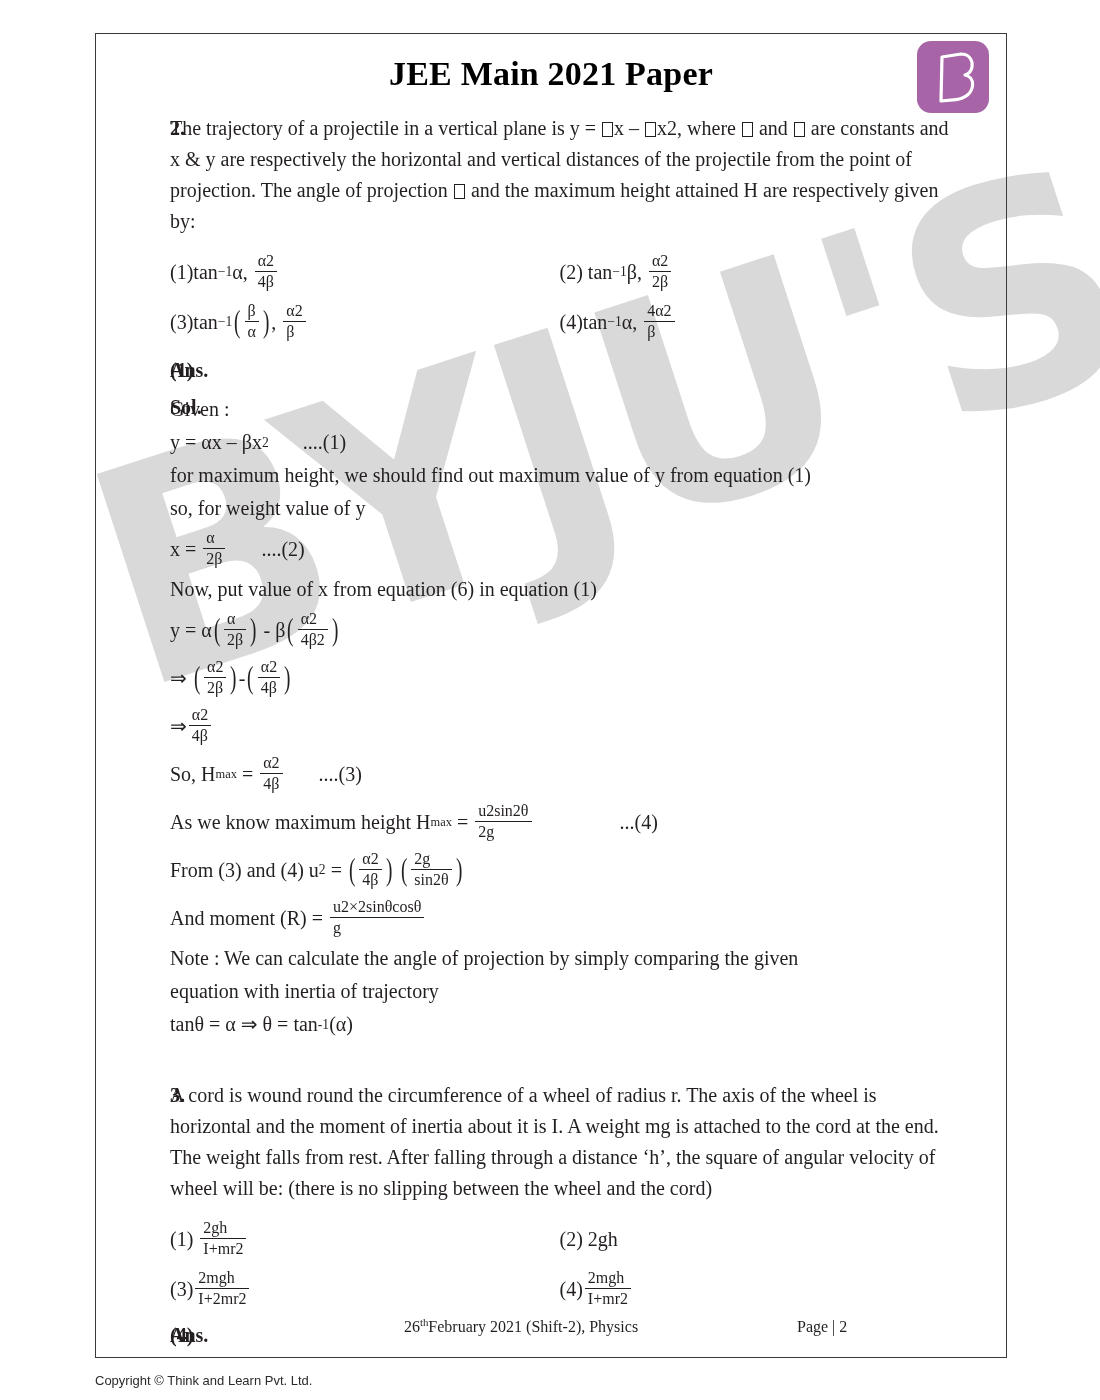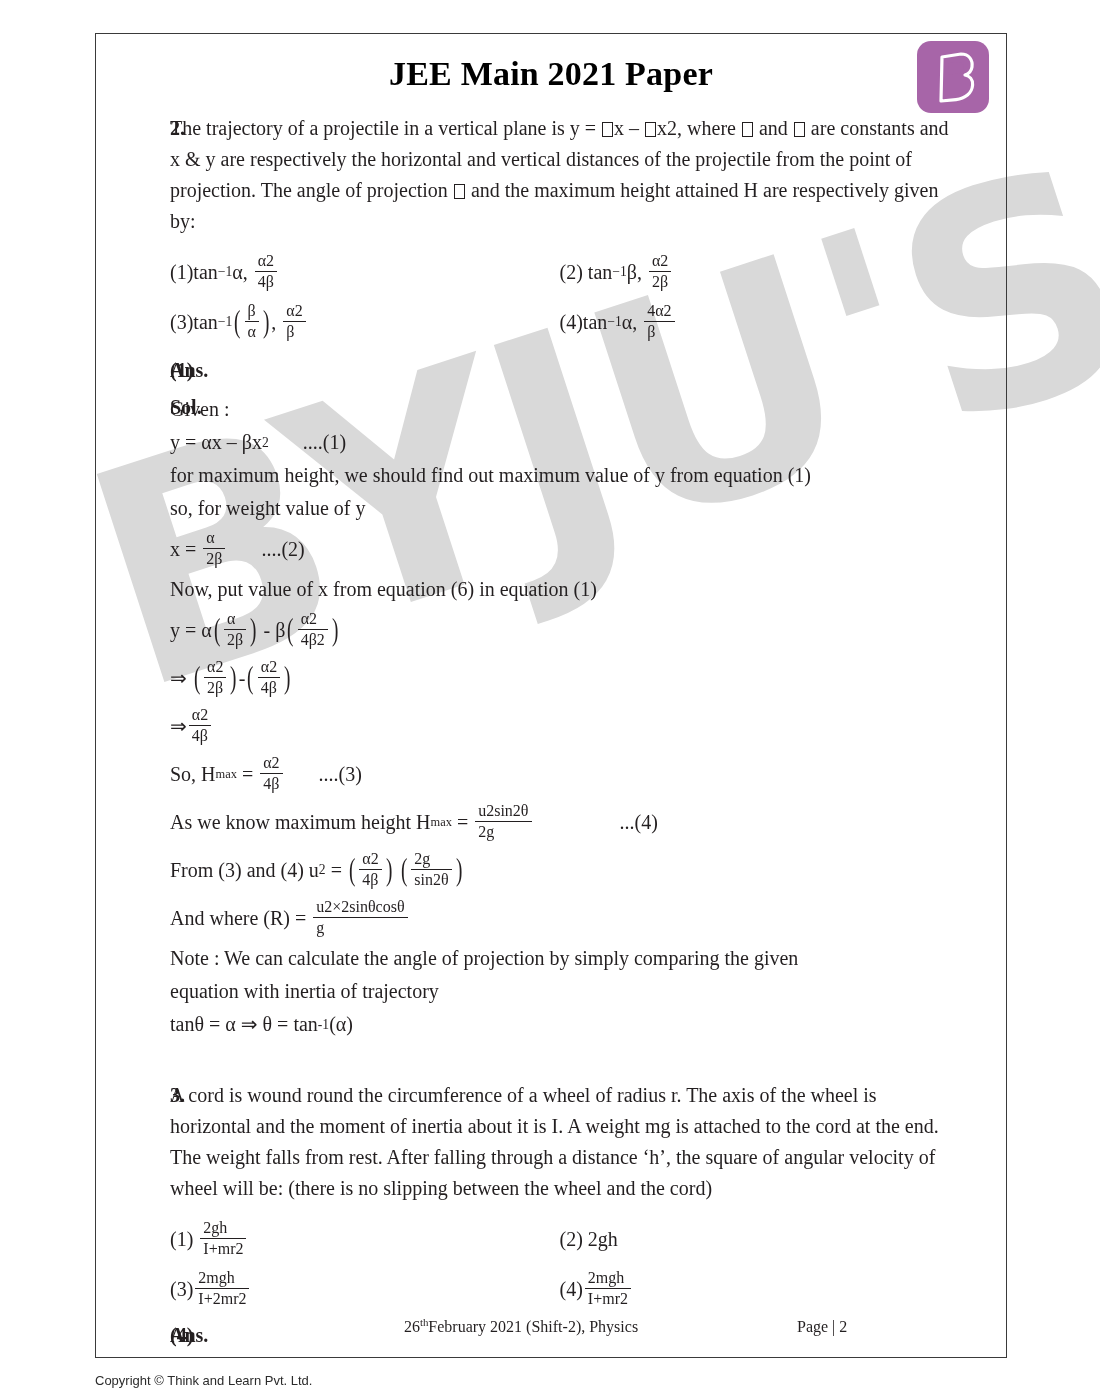--- a/index.html
+++ b/index.html
@@ -426,21 +426,21 @@
                 <span class="frac">
                   <span class="num">2g</span>
                   <span class="den">sin2θ</span>
                 </span>
               </span>
               <span class="pchar">)</span>
             </span>
         </div>
 
         <div class="sol-line tall">
-          <span>And where (R) =</span>&nbsp;<span class="frac">
+          <span>And moment (R) =</span>&nbsp;<span class="frac">
               <span class="num">u2×2sinθcosθ</span>
               <span class="den">g</span>
             </span>
         </div>
 
         <div class="sol-line">Note :   We can calculate the angle of projection by simply comparing the given</div>
         <div class="sol-line">equation with inertia of trajectory</div>
         <div class="sol-line">
             <span>tanθ = α ⇒ θ = tan</span>
             <sup class="sm">-1</sup>

